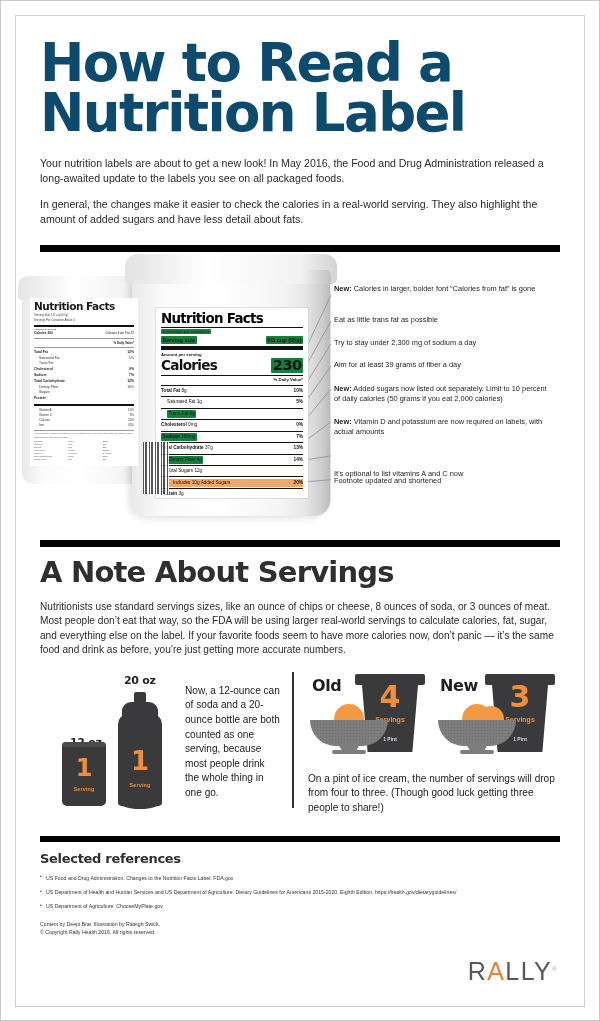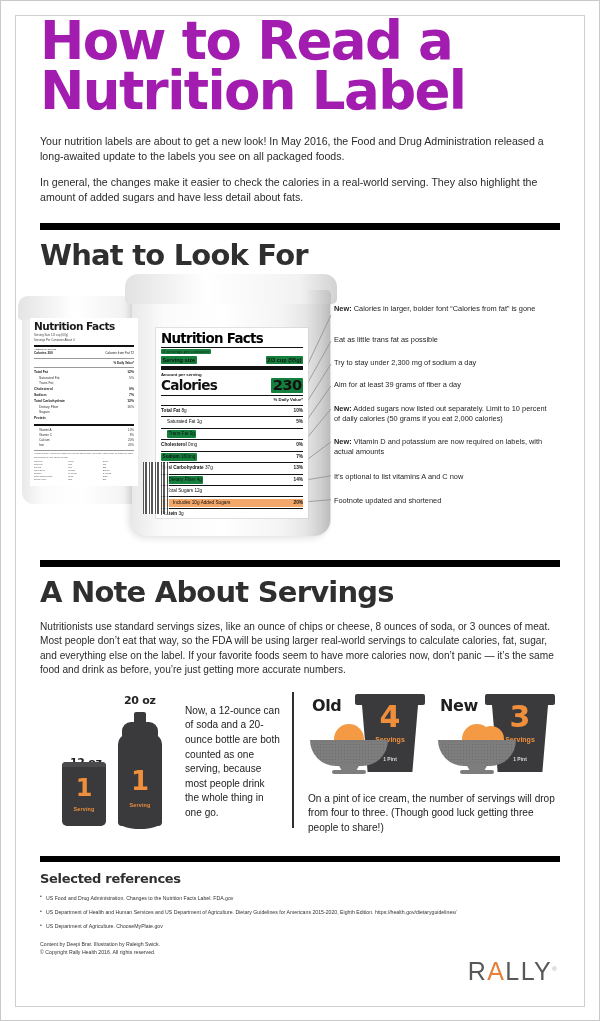--- a/index.html
+++ b/index.html
@@ -26,21 +26,22 @@
   }
   .pad { padding: 0 24px; }
 
   
   .title {
     font-family: "DejaVu Sans", sans-serif;
     font-weight: bold;
     font-size: 53px;
     line-height: 0.95;
     letter-spacing: -1.6px;
-    color: #a21caf;
+    color: #0c4a6e;
+    margin-top: 22px;
   }
   .title .l2 { display:block; }
 
   .intro {
     font-size: 10.6px;
     line-height: 1.42;
     color: #2b2b2b;
     margin-top: 17px;
   }
   .intro + .intro { margin-top: 11px; }
@@ -206,21 +207,20 @@
     <h1 class="title">
       <span>How to Read a</span>
       <span class="l2">Nutrition Label</span>
     </h1>
     <p class="intro">Your nutrition labels are about to get a new look! In May 2016, the Food and Drug Administration released a long-awaited update to the labels you see on all packaged foods.</p>
     <p class="intro">In general, the changes make it easier to check the calories in a real-world serving. They also highlight the amount of added sugars and have less detail about fats.</p>
   </div>
 
   <div class="pad">
     <div class="rule"></div>
-    <h2 class="sec-head">What to Look For</h2>
   </div>
 
   <div class="look-area">
 
     <div class="tub tub-back">
       <div class="lid"></div>
     </div>
 
     <div class="lbl-old">
       <div class="nf">Nutrition Facts</div>
@@ -433,21 +433,21 @@
     </div>
     <div class="anno" style="top:100px">
       <span>Aim for at least 39 grams of fiber a day</span>
     </div>
     <div class="anno" style="top:124px">
       <b>New:</b><span> Added sugars now listed out separately. Limit to 10 percent of daily calories (50 grams if you eat 2,000 calories)</span>
     </div>
     <div class="anno" style="top:157px">
       <b>New:</b><span> Vitamin D and potassium are now required on labels, with actual amounts</span>
     </div>
-    <div class="anno" style="top:192px">
+    <div class="anno" style="top:209px">
       <span>It’s optional to list vitamins A and C now</span>
     </div>
     <div class="anno" style="top:216px">
       <span>Footnote updated and shortened</span>
     </div>
   </div>
 
   <div class="pad">
     <div class="rule"></div>
     <h2 class="sec-head">A Note About Servings</h2>

